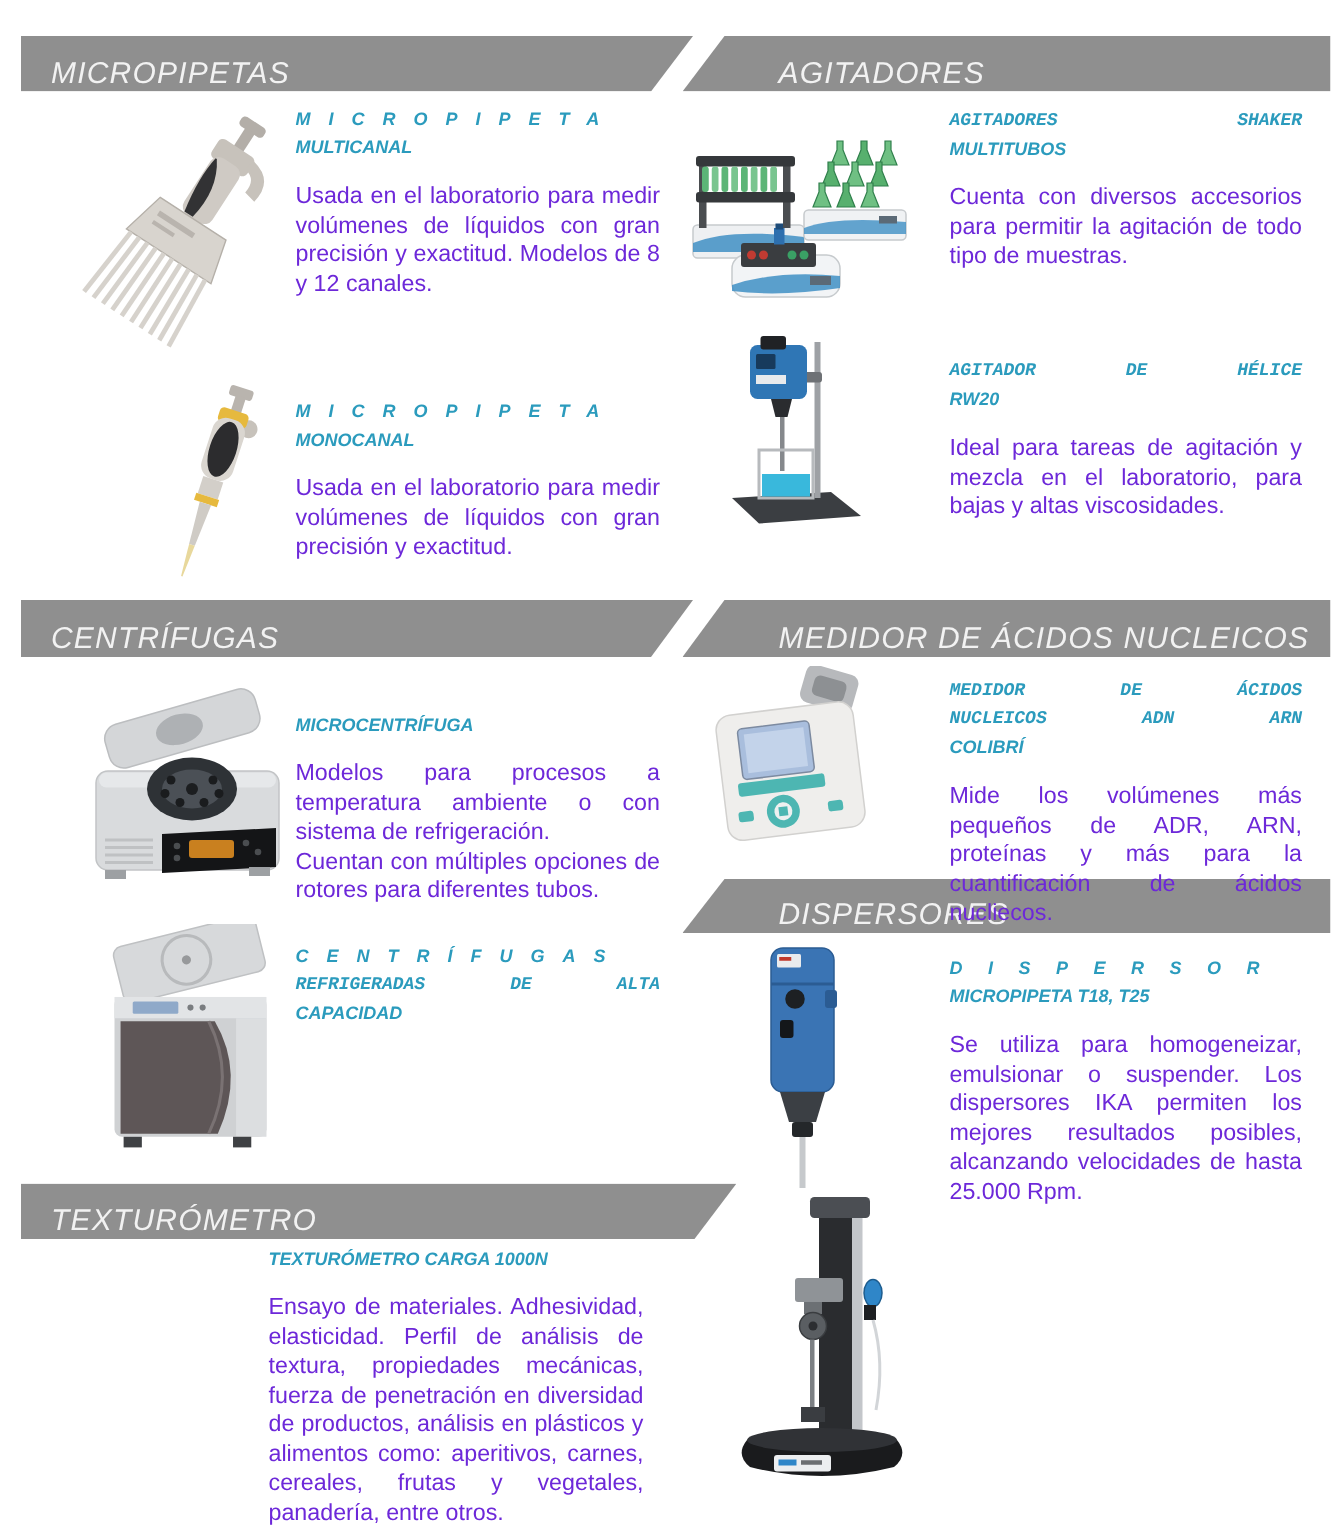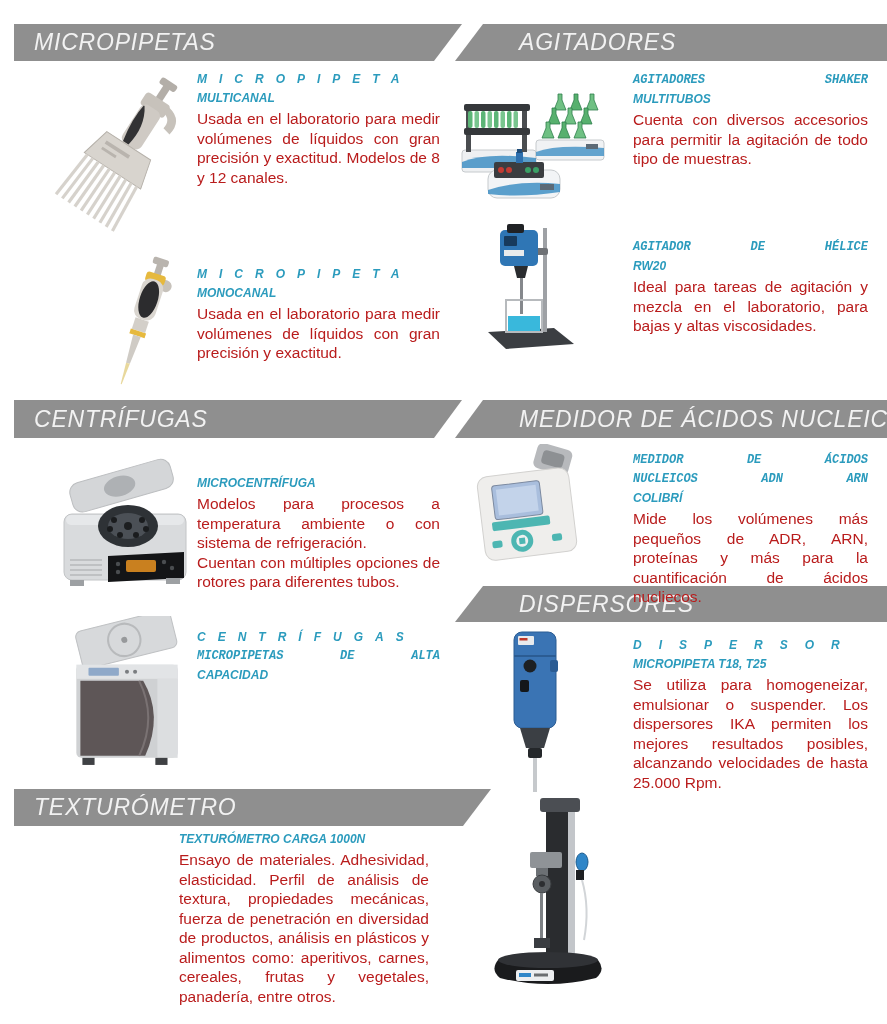--- a/index.html
+++ b/index.html
@@ -1,31 +1,31 @@
 <!DOCTYPE html>
 <html><head>
 <meta charset="utf-8">
 <style>
   html,body{margin:0;padding:0;background:#ffffff;}
   .page{position:relative;width:887px;height:1024px;background:#ffffff;overflow:hidden;
         font-family:"Liberation Sans",sans-serif;}
   
   .banner{position:absolute;background:#8f8f8f;color:#f2f2f2;font-style:italic;
-          font-size:23px;letter-spacing:0.8px;display:flex;align-items:center;}
+          font-size:20px;letter-spacing:0.8px;display:flex;align-items:flex-end;}
   .cut-right{clip-path:polygon(0 0,100% 0,calc(100% - 28px) 100%,0 100%);padding-left:20px;}
   .cut-left{clip-path:polygon(28px 0,100% 0,100% 100%,0 100%);padding-left:64px;}
   
   .tblock{position:absolute;}
   .ptitle{color:#2b9bbd;font-weight:bold;font-style:italic;font-size:12px;line-height:19px;}
   .tline{white-space:nowrap;}
   .tline.jline{white-space:normal;text-align:justify;text-align-last:justify;font-family:Liberation Mono, monospace;}
   .tracked{letter-spacing:12px;}
   .tracked-wide{letter-spacing:17px;}
-  .pdesc{color:#b91c1c;font-size:15.5px;line-height:19.5px;text-align:justify;
-         white-space:pre-line;margin-top:1px;}
+  .pdesc{color:#6d28d9;font-size:15.5px;line-height:19.5px;text-align:justify;
+         white-space:pre-line;margin-top:13px;}
   
   .img{position:absolute;display:flex;align-items:center;justify-content:center;}
   .img svg{width:100%;height:100%;}
 </style>
 </head>
 <body>
 
 <div class="page">
 
   <div class="banner cut-right" style="left:14px;top:24px;width:428px;height:37px">
@@ -162,21 +162,21 @@
       <rect x="88" y="62" width="20" height="78" fill="#dcdee0"></rect>
       <path d="M12 64 h62 q20 34 2 74 h-64 z" fill="#5e5657"></path>
       <path d="M70 64 q18 36 0 74" stroke="#7a7273" fill="none" stroke-width="2"></path>
       <rect x="14" y="140" width="12" height="7" fill="#3f4144"></rect>
       <rect x="86" y="140" width="12" height="7" fill="#3f4144"></rect>
     </svg>
   </div>
   <div class="tblock" style="left:197px;top:628px;width:243px">
     <div class="ptitle">
       <div class="tline tracked">CENTRÍFUGAS</div>
-      <div class="tline jline">MICROPIPETAS DE ALTA</div>
+      <div class="tline jline">REFRIGERADAS DE ALTA</div>
       <div class="tline">CAPACIDAD</div>
     </div>
   </div>
 
   <div class="tblock" style="left:179px;top:830px;width:250px">
     <div class="ptitle">
       <div class="tline">TEXTURÓMETRO CARGA 1000N</div>
     </div>
     <div class="pdesc">Ensayo de materiales. Adhesividad, elasticidad. Perfil de análisis de textura, propiedades mecánicas, fuerza de penetración en diversidad de productos, análisis en plásticos y alimentos como: aperitivos, carnes, cereales, frutas y vegetales, panadería, entre otros.</div>
   </div>

